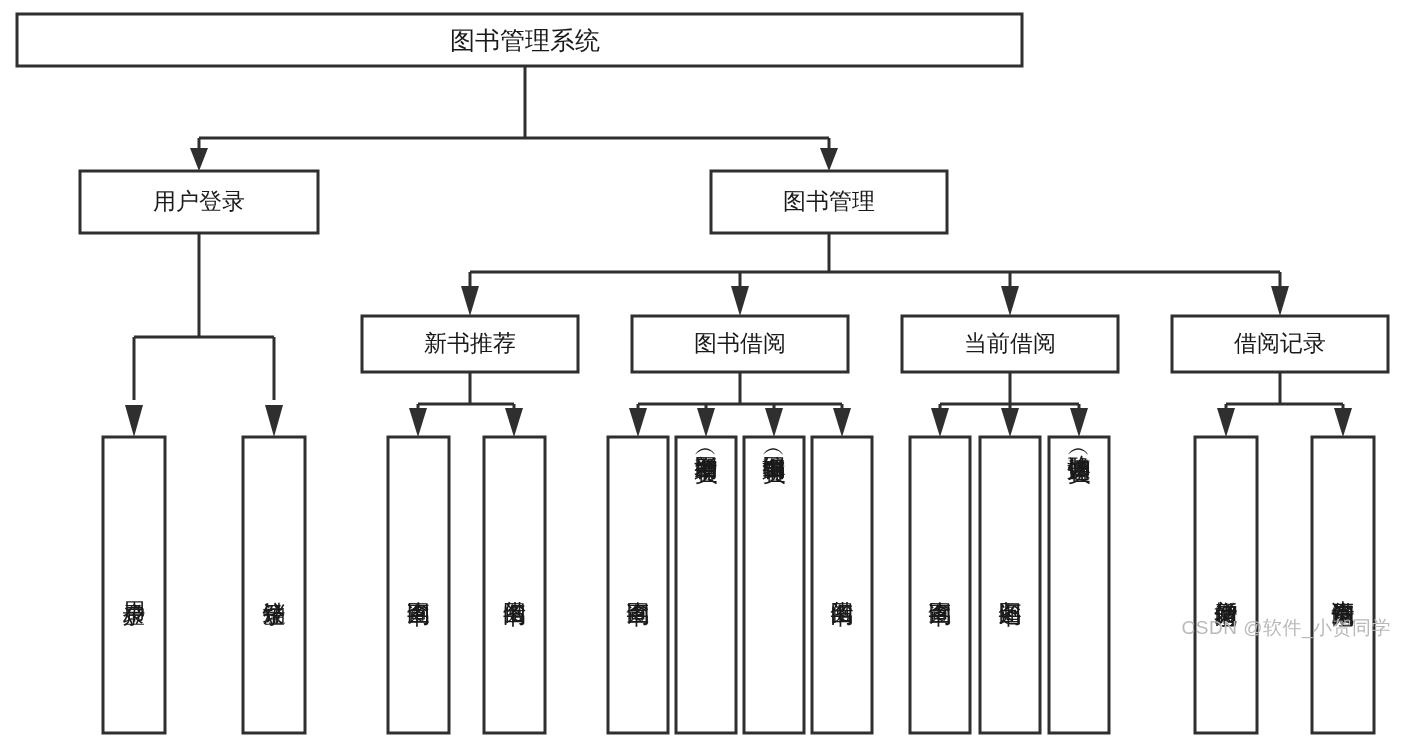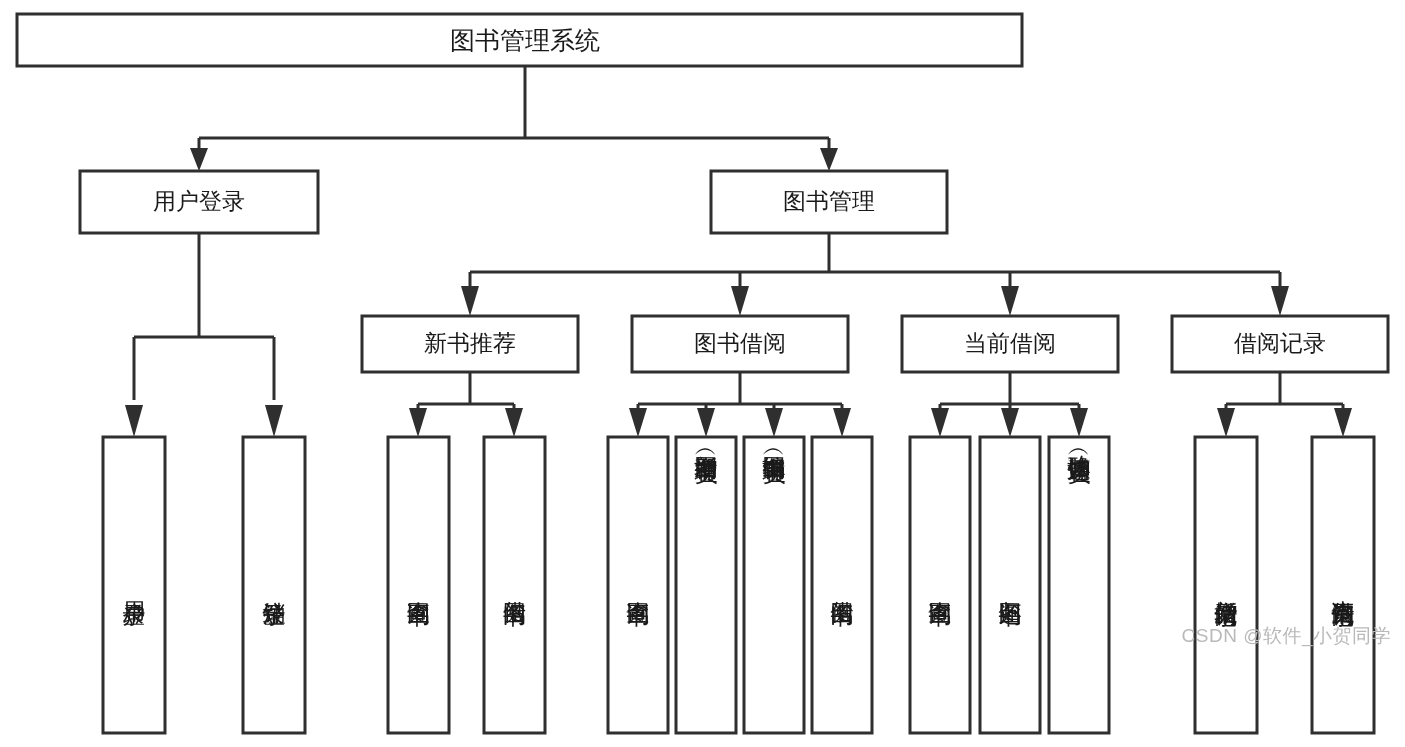--- a/index.html
+++ b/index.html
@@ -67,21 +67,21 @@
     font-size: 23px;
     line-height: 1.08;
     letter-spacing: 1px;
     color: #1a1a1a;
     white-space: nowrap;
     text-align: center;
   }
   .watermark {
     position: absolute;
     right: 14px;
-    bottom: 4px;
+    bottom: 12px;
     font-family: "Liberation Sans", "DejaVu Sans", sans-serif;
     font-size: 19px;
     color: #b9b9b9;
     letter-spacing: 0.5px;
     white-space: nowrap;
   }
 </style>
 </head>
 <body>
 

